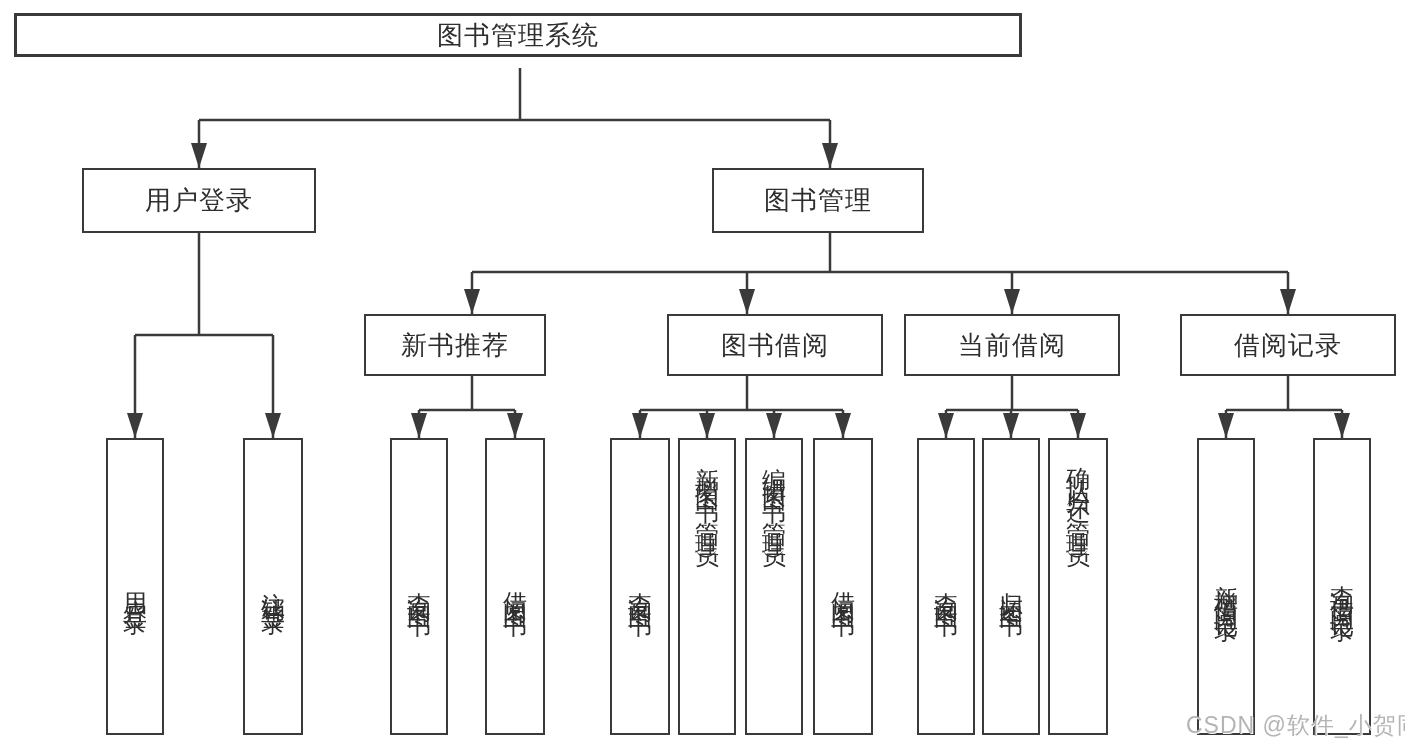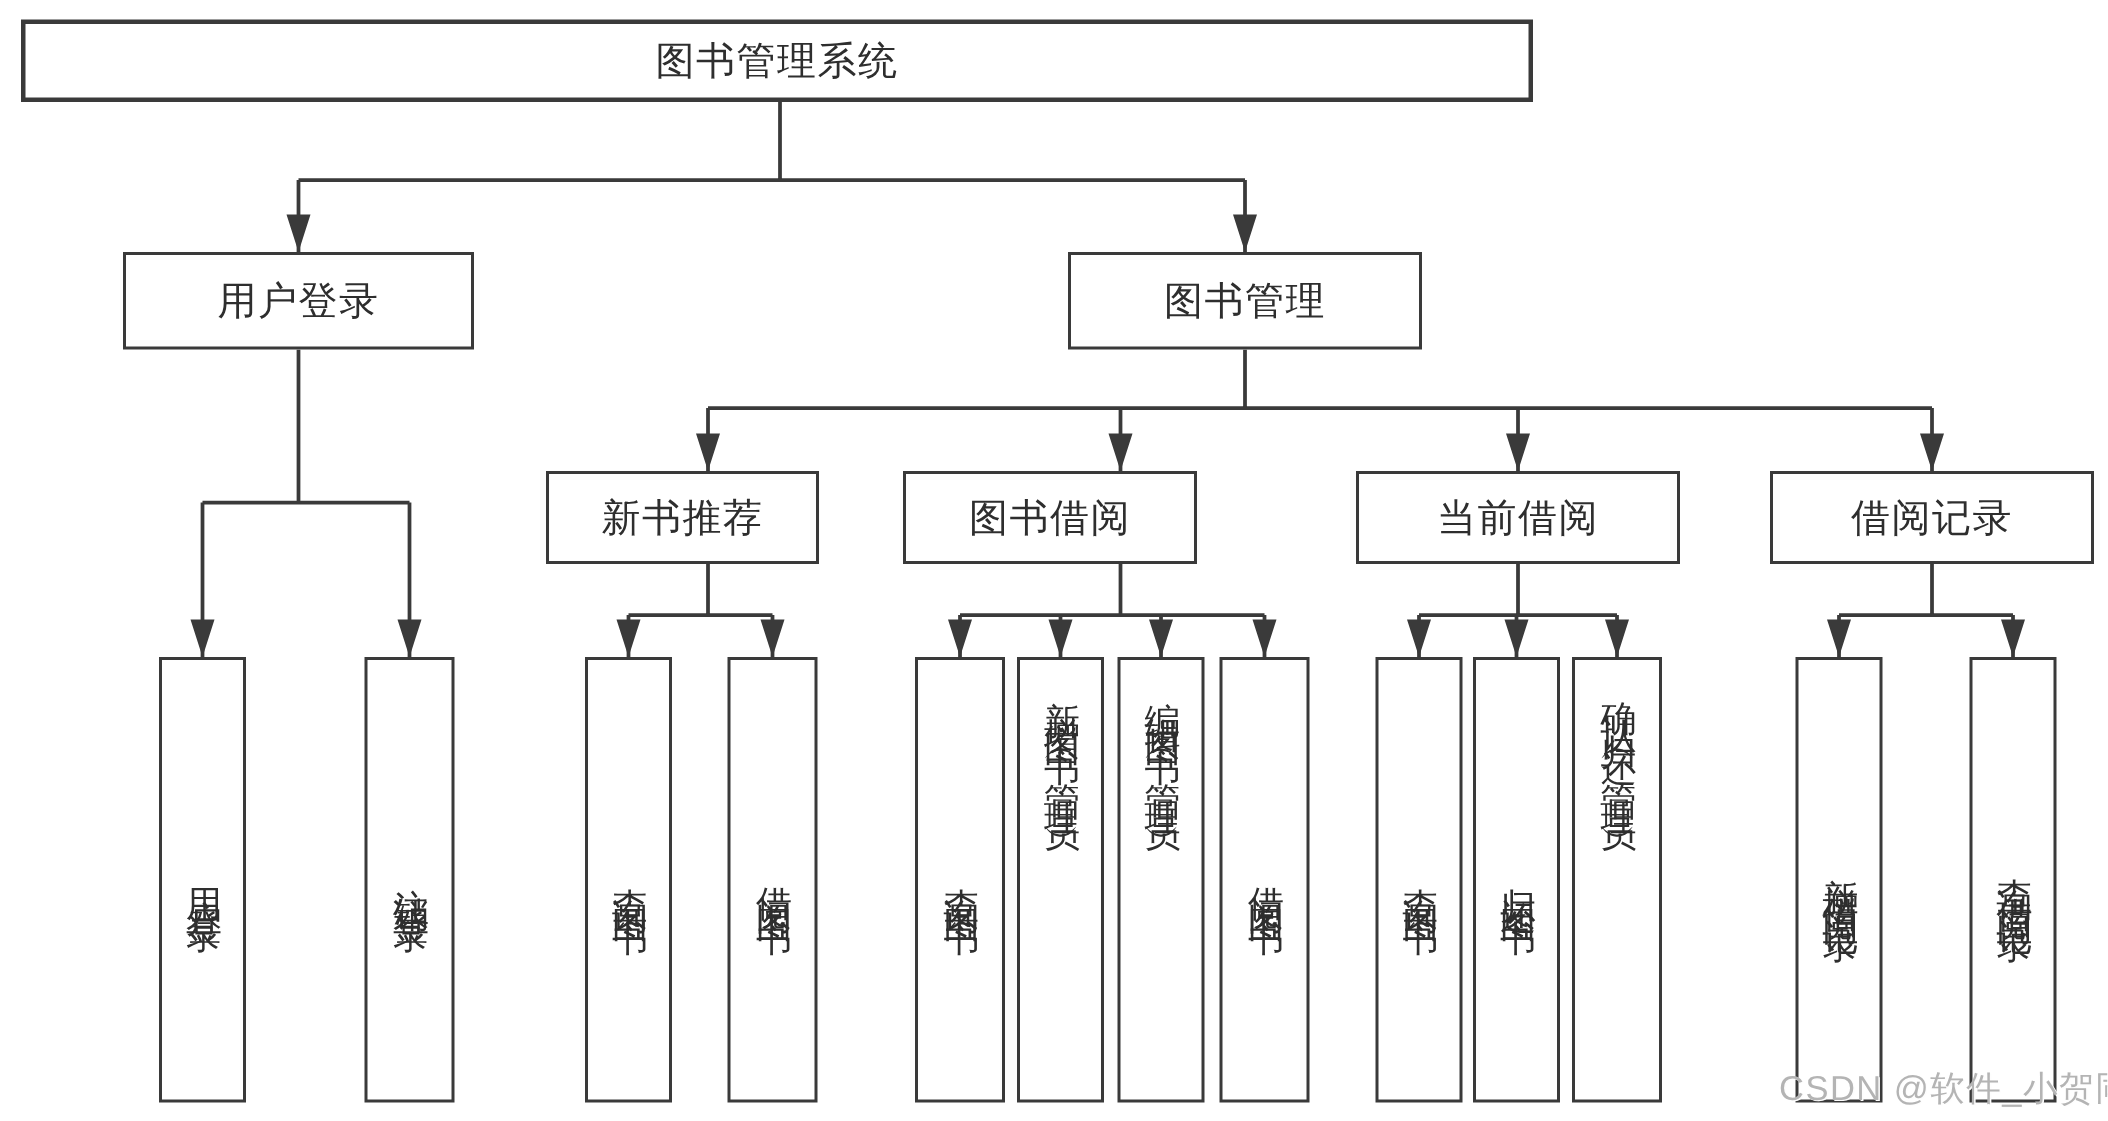--- a/index.html
+++ b/index.html
@@ -49,35 +49,35 @@
     <path class="cline" d="M747 376 V410 M640 410 H843 M640 410 V438 M707 410 V438 M774 410 V438 M843 410 V438"></path>
     <path class="carrow" d="M632 413 L648 413 L640 438 Z M699 413 L715 413 L707 438 Z M766 413 L782 413 L774 438 Z M835 413 L851 413 L843 438 Z"></path>
 
     <path class="cline" d="M1012 376 V410 M946 410 H1078 M946 410 V438 M1011 410 V438 M1078 410 V438"></path>
     <path class="carrow" d="M938 413 L954 413 L946 438 Z M1003 413 L1019 413 L1011 438 Z M1070 413 L1086 413 L1078 438 Z"></path>
 
     <path class="cline" d="M1288 376 V410 M1226 410 H1342 M1226 410 V438 M1342 410 V438"></path>
     <path class="carrow" d="M1218 413 L1234 413 L1226 438 Z M1334 413 L1350 413 L1342 438 Z"></path>
   </svg>
 
-  <div class="node h root" style="left:14px;top:13px;width:1008px;height:55px">
+  <div class="node h root" style="left:14px;top:13px;width:1008px;height:44px">
     <span>图书管理系统</span>
   </div>
 
   <div class="node h" style="left:82px;top:168px;width:234px;height:65px">
     <span>用户登录</span>
   </div>
-  <div class="node h" style="left:712px;top:168px;width:236px;height:65px">
+  <div class="node h" style="left:712px;top:168px;width:212px;height:65px">
     <span>图书管理</span>
   </div>
 
   <div class="node h" style="left:364px;top:314px;width:182px;height:62px">
     <span>新书推荐</span>
   </div>
-  <div class="node h" style="left:602px;top:314px;width:196px;height:62px">
+  <div class="node h" style="left:667px;top:314px;width:216px;height:62px">
     <span>图书借阅</span>
   </div>
   <div class="node h" style="left:1180px;top:314px;width:216px;height:62px">
     <span>借阅记录</span>
   </div>
   <div class="node h" style="left:904px;top:314px;width:216px;height:62px">
     <span>当前借阅</span>
   </div>
 
   <div class="node v" style="left:106px;top:438px;width:58px;height:297px">

